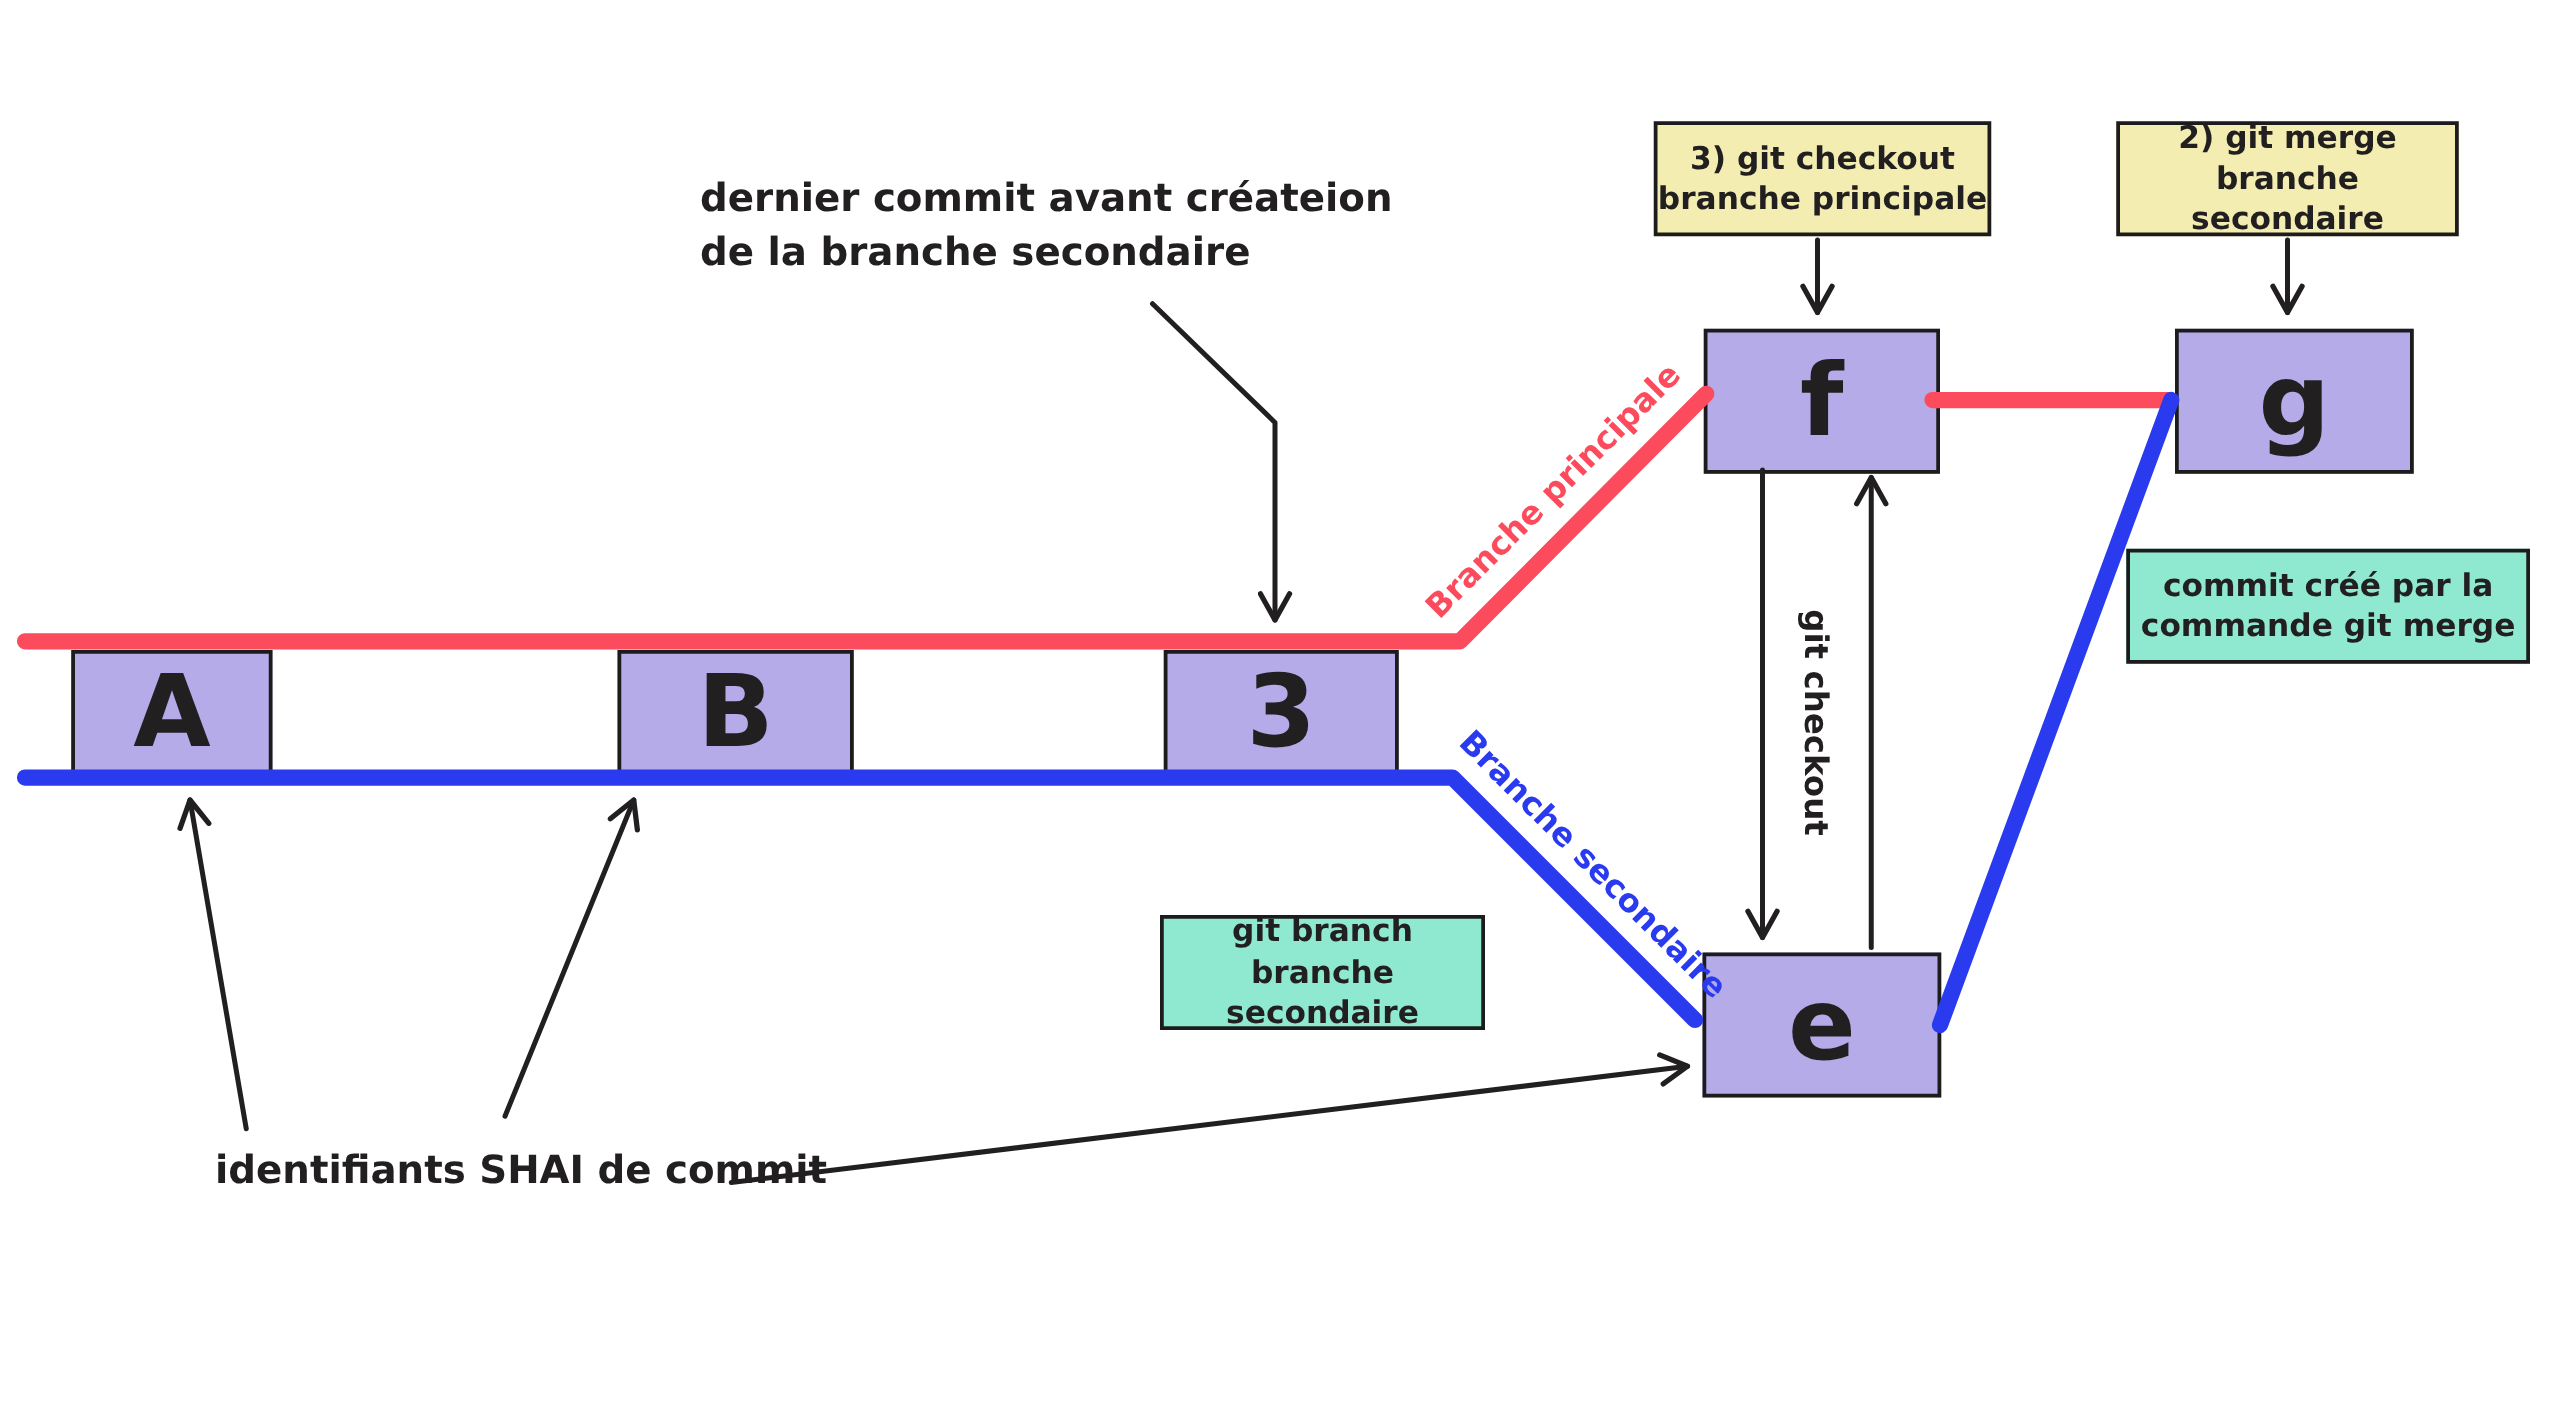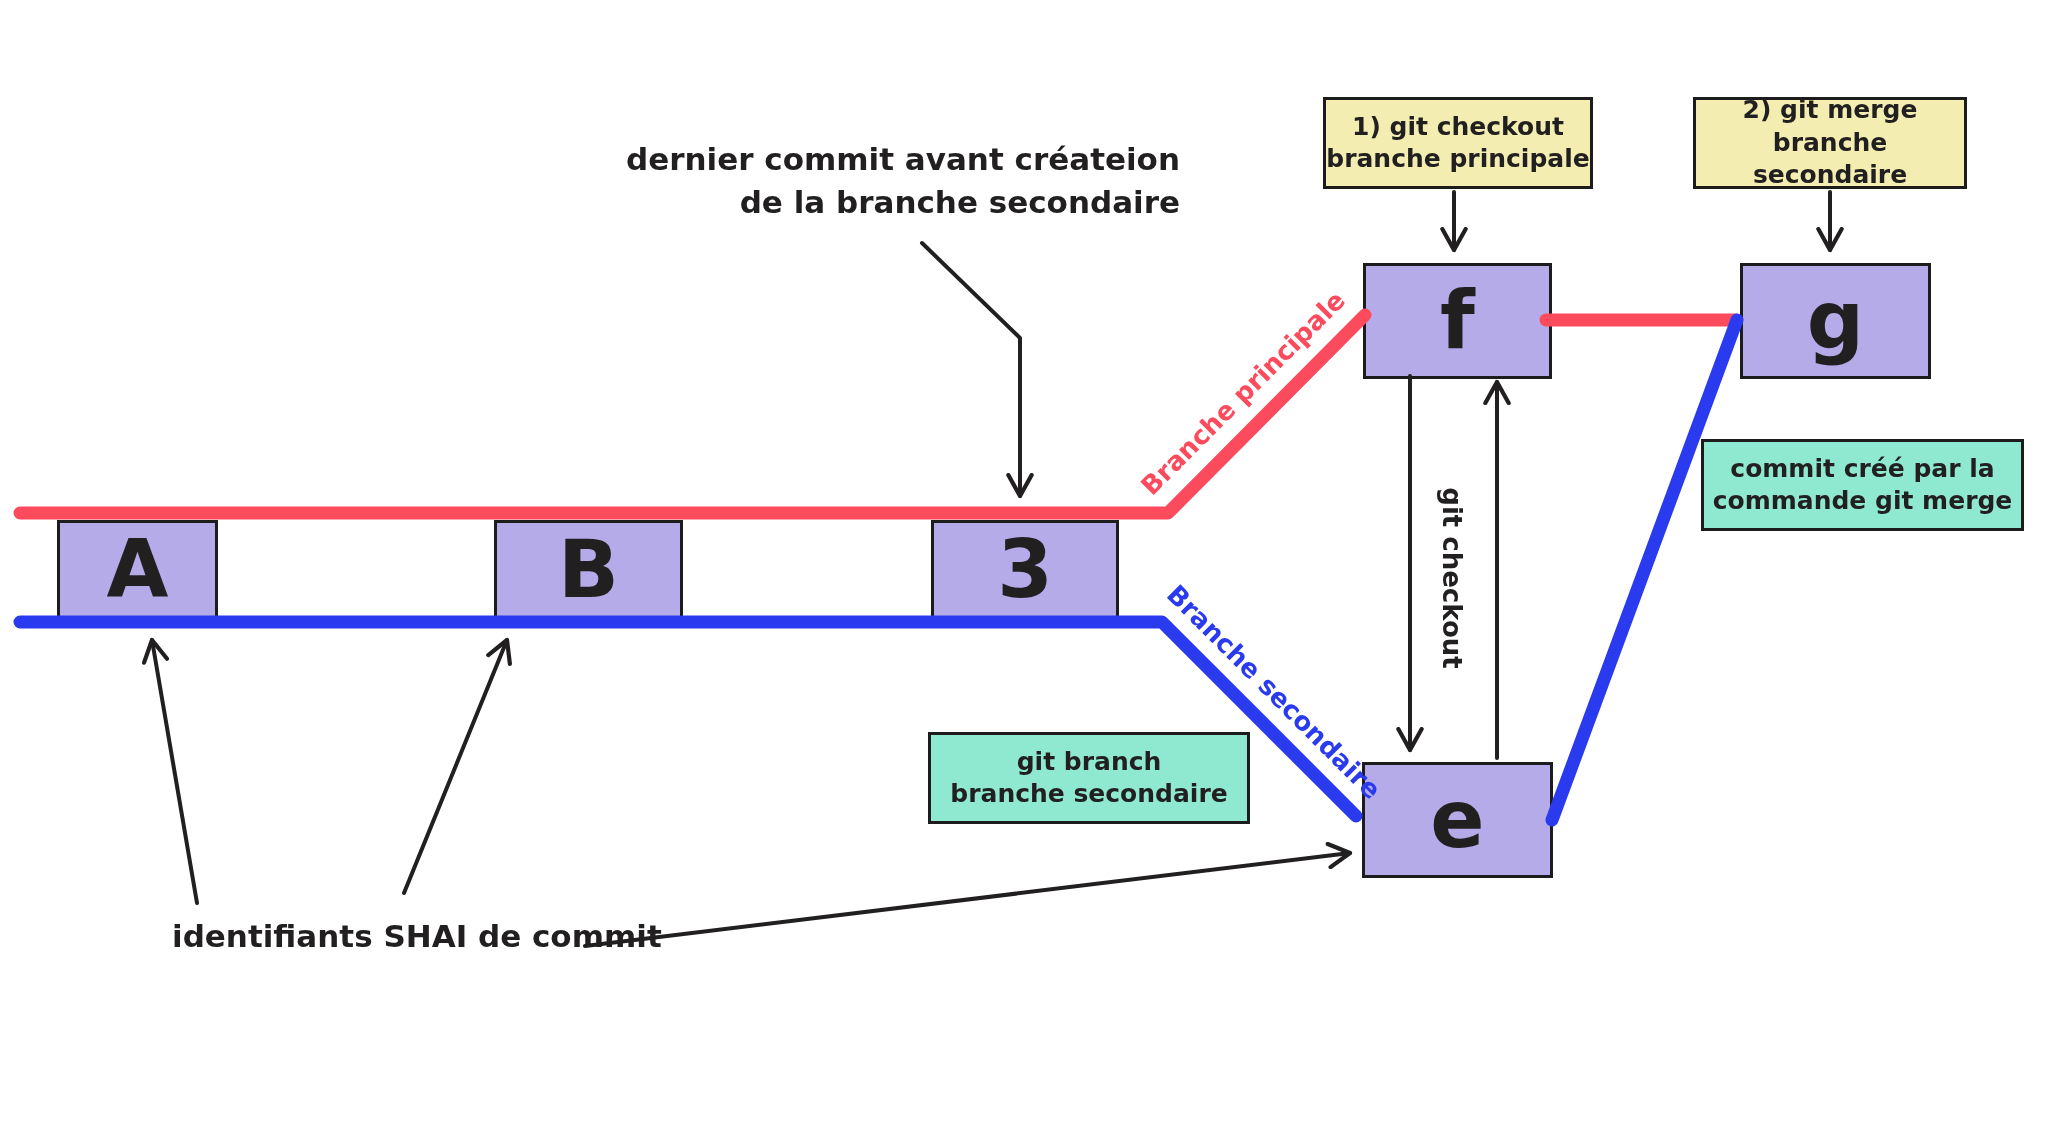--- a/index.html
+++ b/index.html
@@ -71,21 +71,21 @@
   .free-label {
     position: absolute;
     z-index: 3;
     color: var(--ink);
     font-weight: 700;
     white-space: pre-line;
   }
   #diagram-title {
     left: 560px; top: 138px;
     width: 620px;
-    text-align: right;
+    text-align: left;
     font-size: 31px;
     line-height: 1.38;
   }
   #sha-label {
     left: 172px; top: 918px;
     font-size: 31px;
     white-space: nowrap;
   }
   #git-checkout-label {
     left: 1452px; top: 578px;
@@ -151,28 +151,28 @@
     <path class="arrow" d="M 1454 192 L 1454 250" marker-end="url(#vhead)"></path>
     <path class="arrow" d="M 1830 192 L 1830 250" marker-end="url(#vhead)"></path>
     <path class="arrow" d="M 1410 376 L 1410 750" marker-end="url(#vhead)"></path>
     <path class="arrow" d="M 1497 758 L 1497 382" marker-end="url(#vhead)"></path>
     <path class="arrow" d="M 197 903 L 152 640" marker-end="url(#vhead)"></path>
     <path class="arrow" d="M 404 893 L 507 640" marker-end="url(#vhead)"></path>
     <path class="arrow" d="M 585 946 L 1350 853" marker-end="url(#vhead)"></path>
   </svg>
 
   <div class="callout yellow" style="left:1323px; top:97px; width:270px; height:92px;">
-    <span>1) git checkout
+    <span>3) git checkout
 branche principale</span>
   </div>
   <div class="callout yellow" style="left:1693px; top:97px; width:274px; height:92px;align-items:center;">
     <span>2) git merge
 branche secondaire</span>
   </div>
-  <div class="callout teal" style="left:928px; top:732px; width:322px; height:92px;">
+  <div class="callout teal" style="left:928px; top:732px; width:260px; height:92px;">
     <span>git branch
 branche secondaire</span>
   </div>
   <div class="callout teal" style="left:1701px; top:439px; width:323px; height:92px;">
     <span>commit créé par la
 commande git merge</span>
   </div>
 
   <div class="free-label" id="diagram-title">dernier commit avant créateion
 de la branche secondaire</div>

